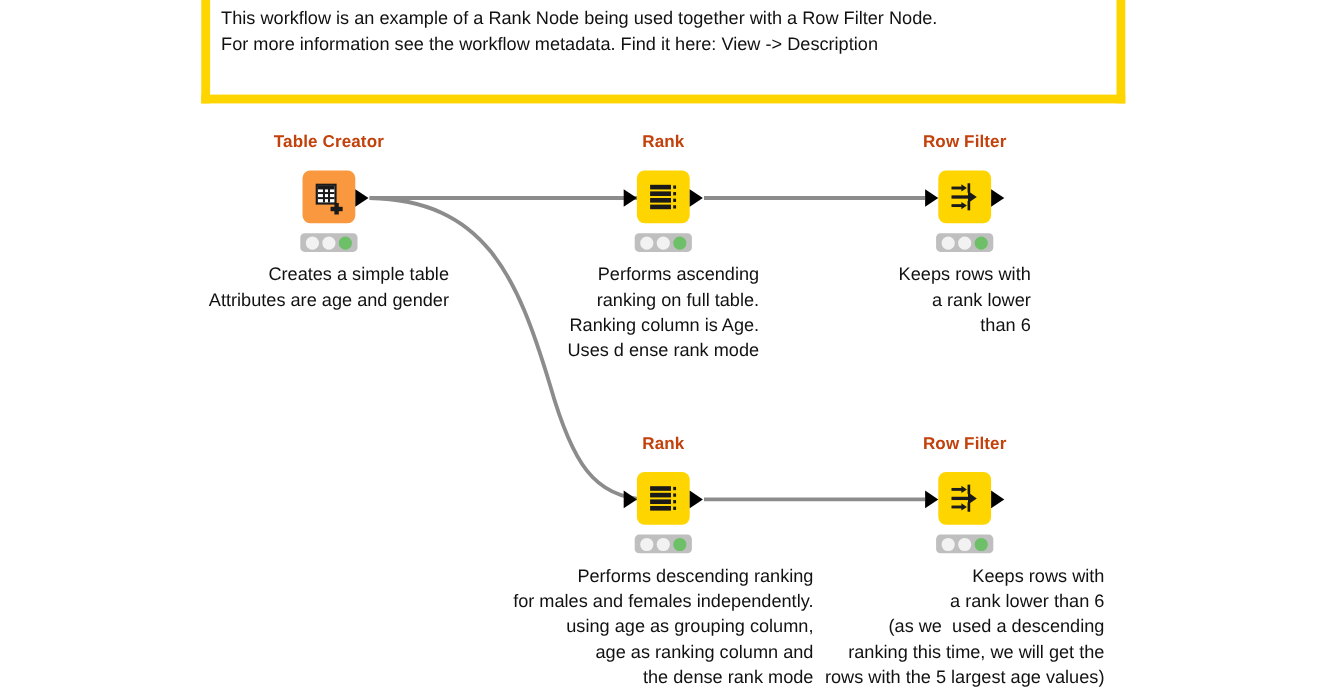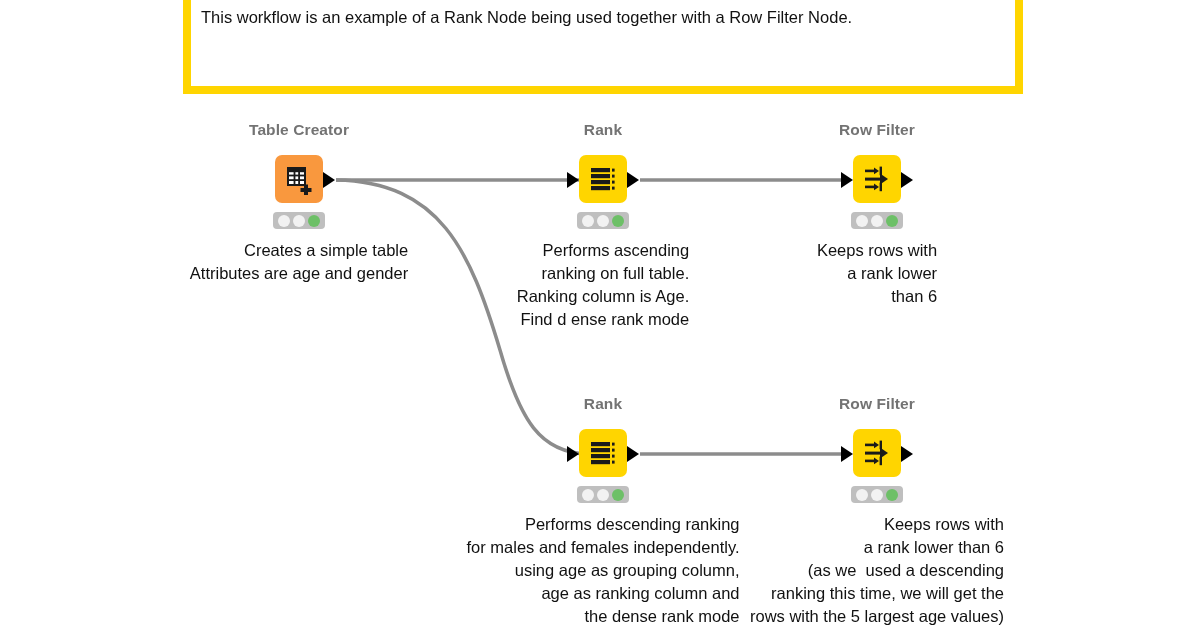--- a/index.html
+++ b/index.html
@@ -61,21 +61,21 @@
     height: 0;
   }
   .node-title {
     position: absolute;
     left: 50%;
     transform: translateX(-50%);
     top: -34px;
     font-size: 15.5px;
     font-weight: bold;
     white-space: nowrap;
-    color: #737373;
+    color: #c2410c;
     letter-spacing: 0.1px;
   }
   .node-body {
     position: absolute;
     left: -24px;
     top: 0;
     width: 48px;
     height: 48px;
     border-radius: 7px;
     display: flex;
@@ -137,20 +137,21 @@
   
   .icon-svg { display: block; }
 </style>
 </head>
 <body>
 
 <div id="canvas">
 
   <div class="annotation">
     <div class="annotation-line">This workflow is an example of a Rank Node being used together with a Row Filter Node.</div>
+    <div class="annotation-line">For more information see the workflow metadata. Find it here: View -&gt; Description</div>
   </div>
 
   <svg id="edges" viewBox="0 0 1200 630">
 
     <path d="M 336 180 L 588 180" fill="none" stroke="#8C8C8C" stroke-width="3.5"></path>
 
     <path d="M 640 180 L 841 180" fill="none" stroke="#8C8C8C" stroke-width="3.5"></path>
 
     <path d="M 336 180 C 440 182, 470 250, 500 350 C 520 420, 540 453, 588 454" fill="none" stroke="#8C8C8C" stroke-width="3.5"></path>
 
@@ -203,21 +204,21 @@
     <div class="port in"></div>
     <div class="port out"></div>
     <div class="status">
       <span class="lamp"></span>
       <span class="lamp"></span>
       <span class="lamp green"></span>
     </div>
     <div class="node-desc">Performs ascending
 ranking on full table.
 Ranking column is Age.
-Find d ense rank mode</div>
+Uses d ense rank mode</div>
   </div>
 
   <div class="node" style="left:877px; top:155px;">
     <div class="node-title">Row Filter</div>
     <div class="node-body yellow">
       <span>
         <svg class="icon-svg" width="32" height="32" viewBox="0 0 32 32">
 
           <rect x="4" y="6.6" width="10" height="2.6" fill="#1a1a1a"></rect>
           <polygon points="13,4.6 18,7.9 13,11.2" fill="#1a1a1a"></polygon>

